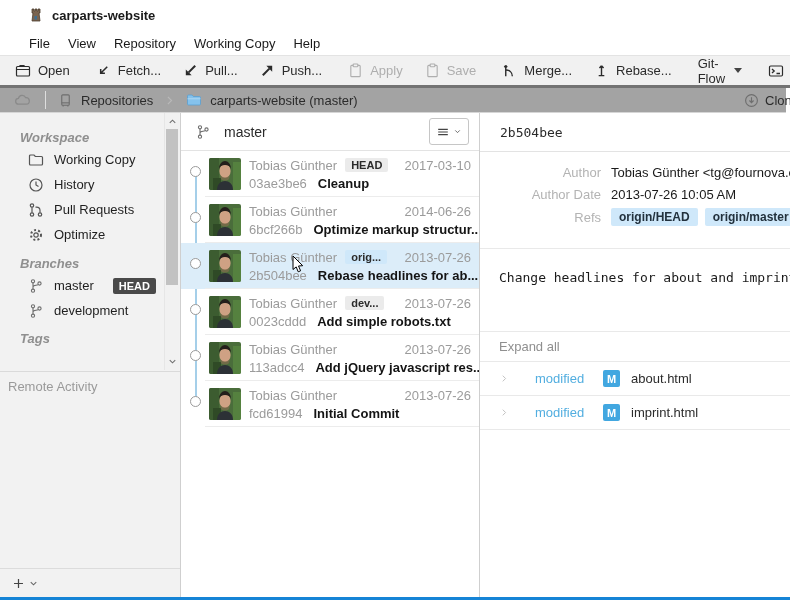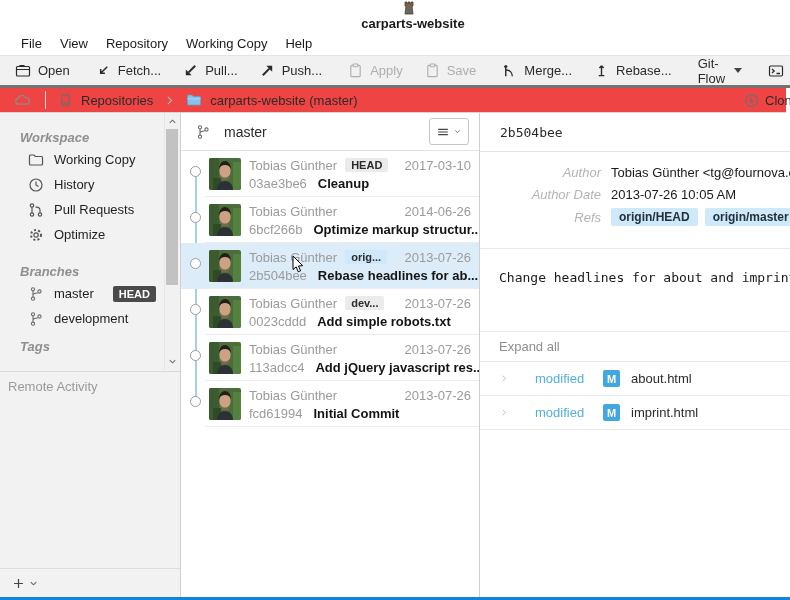--- a/index.html
+++ b/index.html
@@ -2,53 +2,53 @@
 <html><head>
 <meta charset="utf-8">
 <style>
   html,body{margin:0;padding:0;background:#fff;}
   .window{position:relative;width:790px;height:600px;overflow:hidden;background:#fff;
           font-family:"Liberation Sans",sans-serif;font-size:13px;color:#1a1a1a;}
   svg{display:block;}
   .icon{flex:none;}
 
   
-  .titlebar{position:absolute;top:0;left:0;right:0;height:30px;display:flex;align-items:center;padding-left:28px;background:#fff;flex-direction:column;}
+  .titlebar{position:absolute;top:0;left:0;right:0;height:30px;display:flex;align-items:center;padding-left:28px;background:#fff;}
   .titlebar .title{font-weight:600;margin-left:8px;}
 
   
-  .menubar{position:absolute;top:30px;left:0;right:0;height:26px;display:flex;align-items:center;padding-left:12px;background:#fff;}
+  .menubar{position:absolute;top:30px;left:0;right:0;height:26px;display:flex;align-items:center;padding-left:20px;background:#fff;}
   .menu-item{padding:4px 9px;cursor:default;}
 
   
   .toolbar{position:absolute;top:55px;left:0;right:0;height:33px;background:#f1f1f1;
            border-top:1px solid #e3e3e3;border-bottom:3px solid #737373;box-sizing:border-box;
            display:flex;align-items:center;padding:0 4px;}
   .tb-btn{display:flex;align-items:center;gap:7px;padding:0 11px;height:100%;color:#2b2b2b;}
   .tb-btn.disabled{color:#aeaeae;}
   .tb-sep{width:1px;align-self:stretch;background:#d9d9d9;margin:0 2px;}
   .caret{width:0;height:0;border-left:4px solid transparent;border-right:4px solid transparent;border-top:5px solid #444;margin-left:2px;}
 
   
-  .pathbar{position:absolute;top:88px;left:0;right:4px;height:25px;background:#ef4444;border-bottom:1px solid #d6d6d6;
+  .pathbar{position:absolute;top:88px;left:0;right:4px;height:25px;background:#a3a3a3;border-bottom:1px solid #d6d6d6;
            box-sizing:border-box;display:flex;align-items:center;padding-left:14px;color:#2b2b2b;}
   .pb-sep{width:1px;height:18px;background:#dedede;margin:0 12px 0 14px;}
   .pb-item{display:flex;align-items:center;gap:8px;}
   .pb-chevron{margin:0 10px;}
   .pb-clone{position:absolute;left:744px;top:0;height:25px;display:flex;align-items:center;gap:6px;white-space:nowrap;}
 
   
   .main{position:absolute;top:113px;left:0;width:790px;height:484px;}
 
   
   .sidebar{position:absolute;left:0;top:0;width:181px;height:484px;background:#f2f2f2;border-right:1px solid #cfcfcf;box-sizing:border-box;}
   .side-header{color:#8f8f8f;font-weight:700;padding:0 0 0 20px;height:20px;display:flex;align-items:center;font-style:italic;}
   .side-item{display:flex;align-items:center;height:25px;padding-left:28px;gap:10px;color:#1f1f1f;}
   .hd-workspace{margin-top:14px;}
-  .hd-branches{margin-top:14px;}
+  .hd-branches{margin-top:6px;}
   .hd-tags{margin-top:5px;}
   .head-badge{margin-left:auto;margin-right:24px;background:#4a4a4a;color:#fff;font-size:11px;font-weight:700;
               padding:2px 6px;border-radius:2px;}
   .side-sep{position:absolute;left:0;top:258px;width:100%;height:1px;background:#dadada;}
   .remote-activity{position:absolute;top:266px;left:8px;color:#9a9a9a;}
   .side-bottom{position:absolute;bottom:0;left:0;right:0;height:29px;border-top:1px solid #dcdcdc;
                display:flex;align-items:center;padding-left:12px;gap:3px;box-sizing:border-box;}
 
   
   .side-scrollbar{position:absolute;right:1px;top:0;width:15px;height:257px;background:#f1f1f1;border-left:1px solid #e6e6e6;box-sizing:border-box;}
@@ -79,21 +79,21 @@
   .cdate{margin-left:auto;color:#9b9b9b;}
   .l2{position:absolute;left:68px;top:25px;display:flex;gap:11px;white-space:nowrap;}
   .chash{color:#9b9b9b;}
   .cmsg{color:#141414;font-weight:600;}
 
   
   .detail{position:absolute;left:479px;top:0;width:311px;height:484px;background:#fff;border-left:1px solid #cfcfcf;box-sizing:border-box;}
   .detail-header{height:38px;border-bottom:1px solid #e3e3e3;display:flex;align-items:center;padding-left:20px;
                  font-family:"DejaVu Sans Mono","Liberation Mono",monospace;font-size:13px;color:#2b2b2b;}
   .meta-row{position:absolute;left:0;display:flex;align-items:center;white-space:nowrap;}
-  .meta-label{width:121px;text-align:right;color:#b3b3b3;flex:none;margin-right:10px;font-style:italic;}
+  .meta-label{width:121px;text-align:right;color:#b3b3b3;flex:none;margin-right:10px;}
   .mr1{top:52px;} .mr2{top:74px;} .mr3{top:95px;}
   .ref-badge{background:#cfe8fa;color:#22313d;padding:2px 8px;border-radius:2px;font-weight:700;font-size:12px;margin-right:7px;}
   .d-sep{position:absolute;left:0;right:0;height:1px;background:#e9e9e9;}
   .ds1{top:135px;} .ds2{top:218px;} .ds3{top:248px;}
   .commit-message{position:absolute;top:157px;left:19px;right:0;font-family:"DejaVu Sans Mono","Liberation Mono",monospace;
                   font-size:13px;color:#1a1a1a;white-space:nowrap;overflow:hidden;}
   .expand-all{position:absolute;top:226px;left:19px;color:#8f8f8f;}
   .filelist{position:absolute;top:249px;left:0;right:0;}
   .file-row{display:flex;align-items:center;height:34px;border-bottom:1px solid #e9e9e9;padding-left:19px;box-sizing:border-box;}
   .file-chevron{color:#7a7a7a;width:10px;}

